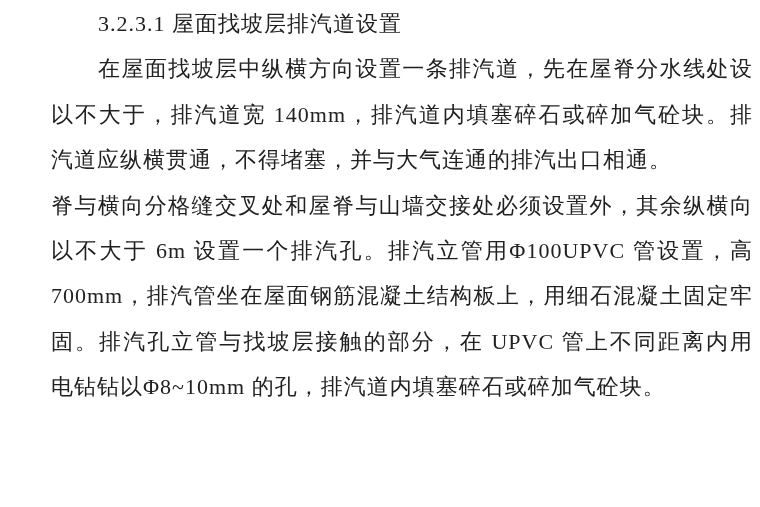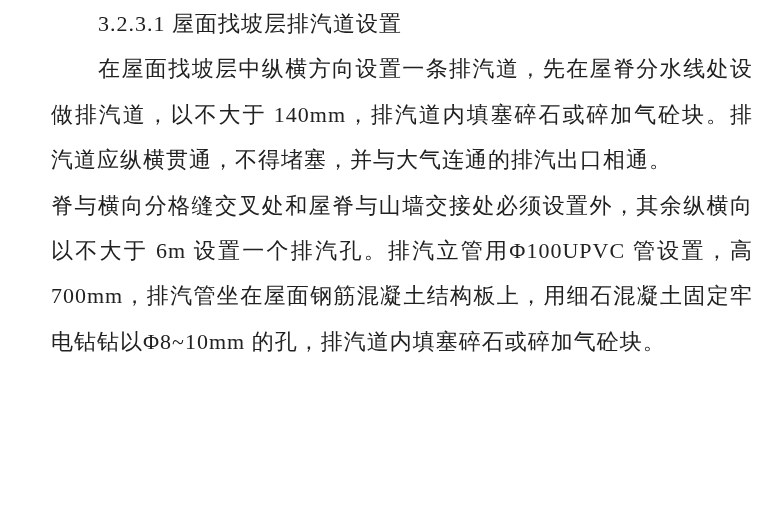--- a/index.html
+++ b/index.html
@@ -49,23 +49,24 @@
 </head>
 <body style="background: rgb(255, 255, 255);">
 
 <div class="page">
   <div class="text-block" style="color: rgb(33, 33, 33);">
       <div class="paragraph">
         <div class="line indent">3.2.3.1 屋面找坡层排汽道设置</div>
       </div>
       <div class="paragraph">
         <div class="line justify indent">在屋面找坡层中纵横方向设置一条排汽道，先在屋脊分水线处设</div>
-        <div class="line justify">做排汽道，以不大于 140mm，排汽道内填塞碎石或碎加气砼块。排</div>
+        <div class="line justify">以不大于，排汽道宽 140mm，排汽道内填塞碎石或碎加气砼块。排</div>
         <div class="line">汽道应纵横贯通，不得堵塞，并与大气连通的排汽出口相通。</div>
       </div>
       <div class="paragraph">
         <div class="line justify">脊与横向分格缝交叉处和屋脊与山墙交接处必须设置外，其余纵横向</div>
         <div class="line justify">以不大于 6m 设置一个排汽孔。排汽立管用Φ100UPVC 管设置，高</div>
         <div class="line justify">700mm，排汽管坐在屋面钢筋混凝土结构板上，用细石混凝土固定牢</div>
+        <div class="line justify">固。排汽孔立管与找坡层接触的部分，在 UPVC 管上不同距离内用</div>
         <div class="line">电钻钻以Φ8~10mm 的孔，排汽道内填塞碎石或碎加气砼块。</div>
       </div>
     </div>
 </div>
 
 </body></html>

